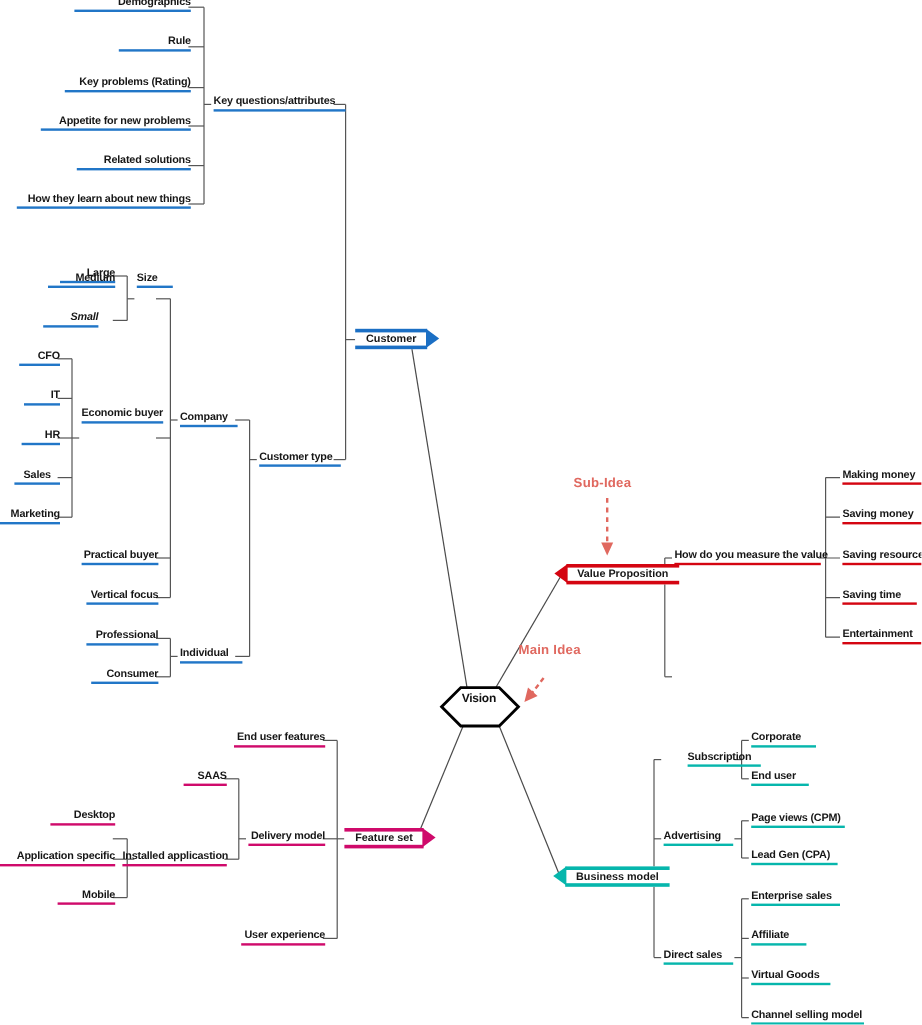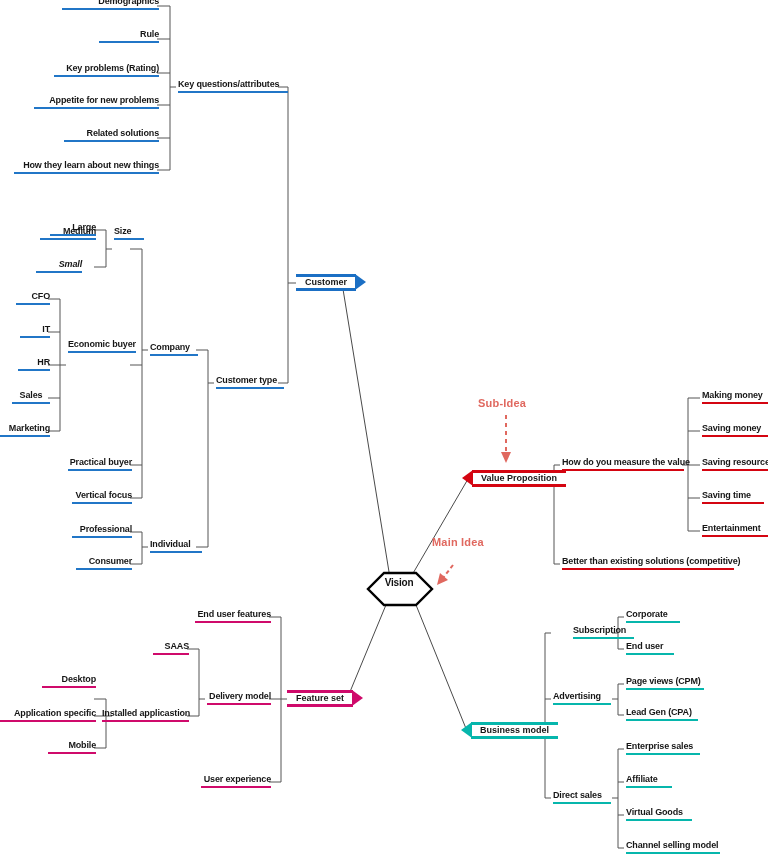--- a/index.html
+++ b/index.html
@@ -312,24 +312,20 @@
 
   <div class="chev red pt-left" style="left:472px;top:470px;">
     <span class="tip"></span>
     <span class="lbl">Value Proposition</span>
   </div>
 
   <div class="node l c-red" style="left:560px;top:457px;width:122px;">
     <span class="txt">How do you measure the value</span>
     <span class="bar"></span>
   </div>
-  <div class="node l c-red" style="left:560px;top:556px;width:172px;">
-    <span class="txt">Better than existing solutions (competitive)</span>
-    <span class="bar"></span>
-  </div>
 
   <div class="node l c-red" style="left:700px;top:390px;width:70px;">
     <span class="txt">Making money</span>
     <span class="bar"></span>
   </div>
   <div class="node l c-red" style="left:700px;top:423px;width:70px;">
     <span class="txt">Saving money</span>
     <span class="bar"></span>
   </div>
   <div class="node l c-red" style="left:700px;top:457px;width:78px;">

